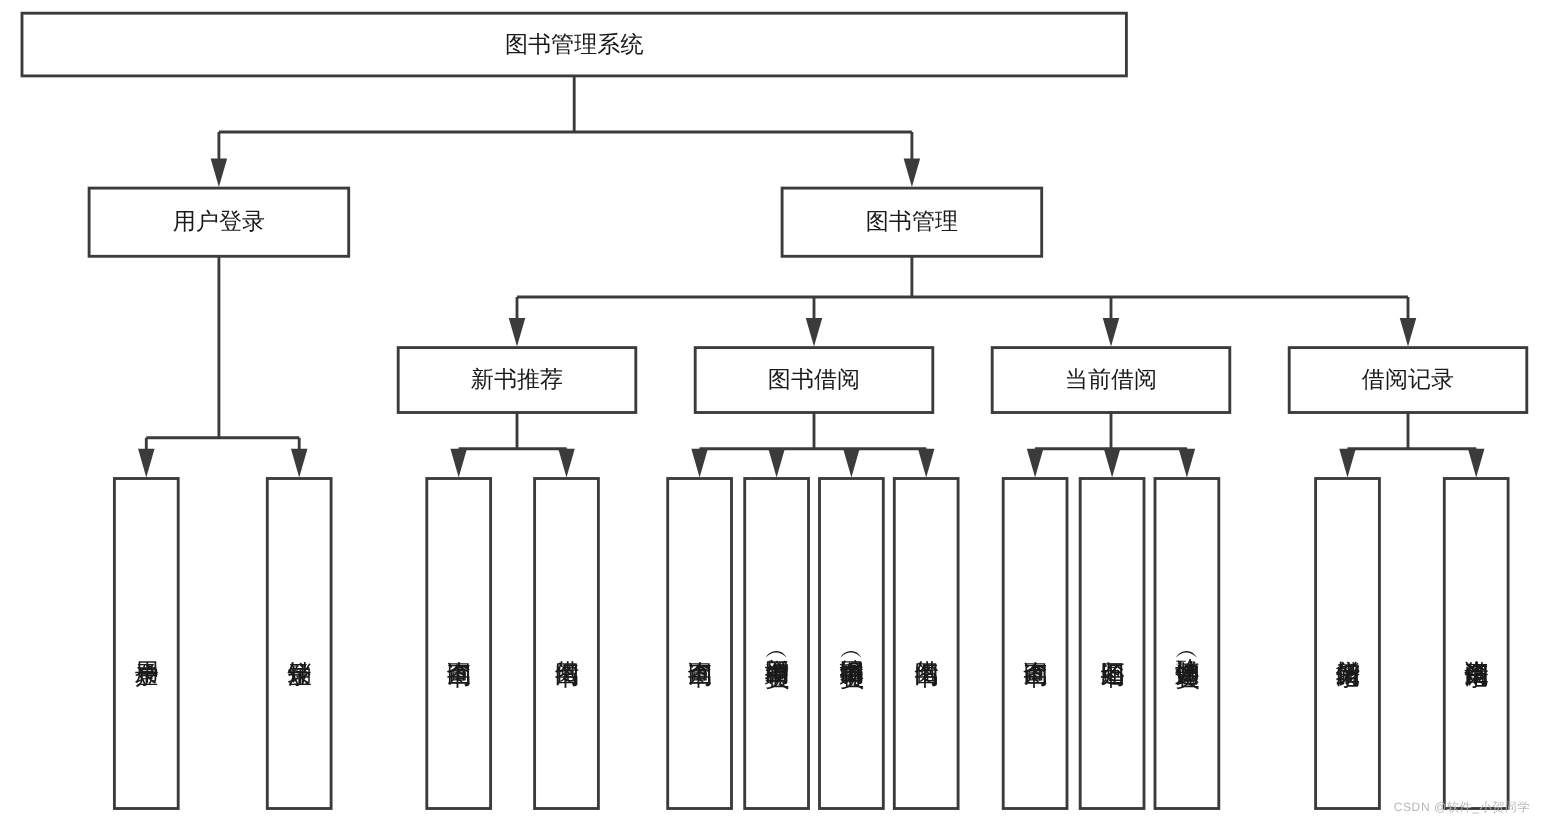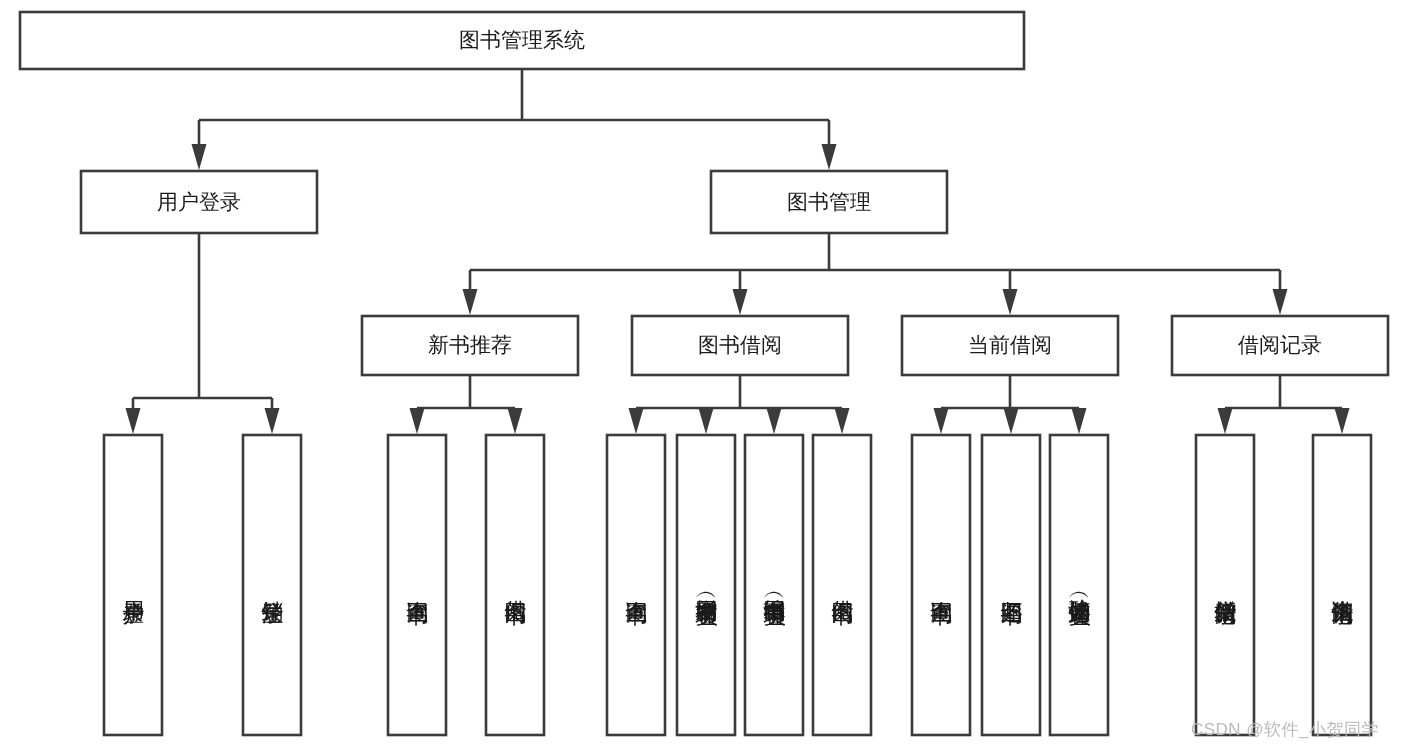--- a/index.html
+++ b/index.html
@@ -57,24 +57,24 @@
     color: #1a1a1a;
     letter-spacing: 1px;
     display: flex;
     align-items: center;
     justify-content: center;
     white-space: nowrap;
     pointer-events: none;
   }
   .watermark {
     position: absolute;
-    right: 26px;
+    right: 14px;
     bottom: 6px;
     font-family: "Liberation Sans", "DejaVu Sans", sans-serif;
-    font-size: 17px;
+    font-size: 11px;
     color: #b9b9b9;
     letter-spacing: 0.5px;
     white-space: nowrap;
   }
 </style>
 </head>
 <body>
 
 <div id="diagram-root">
 

